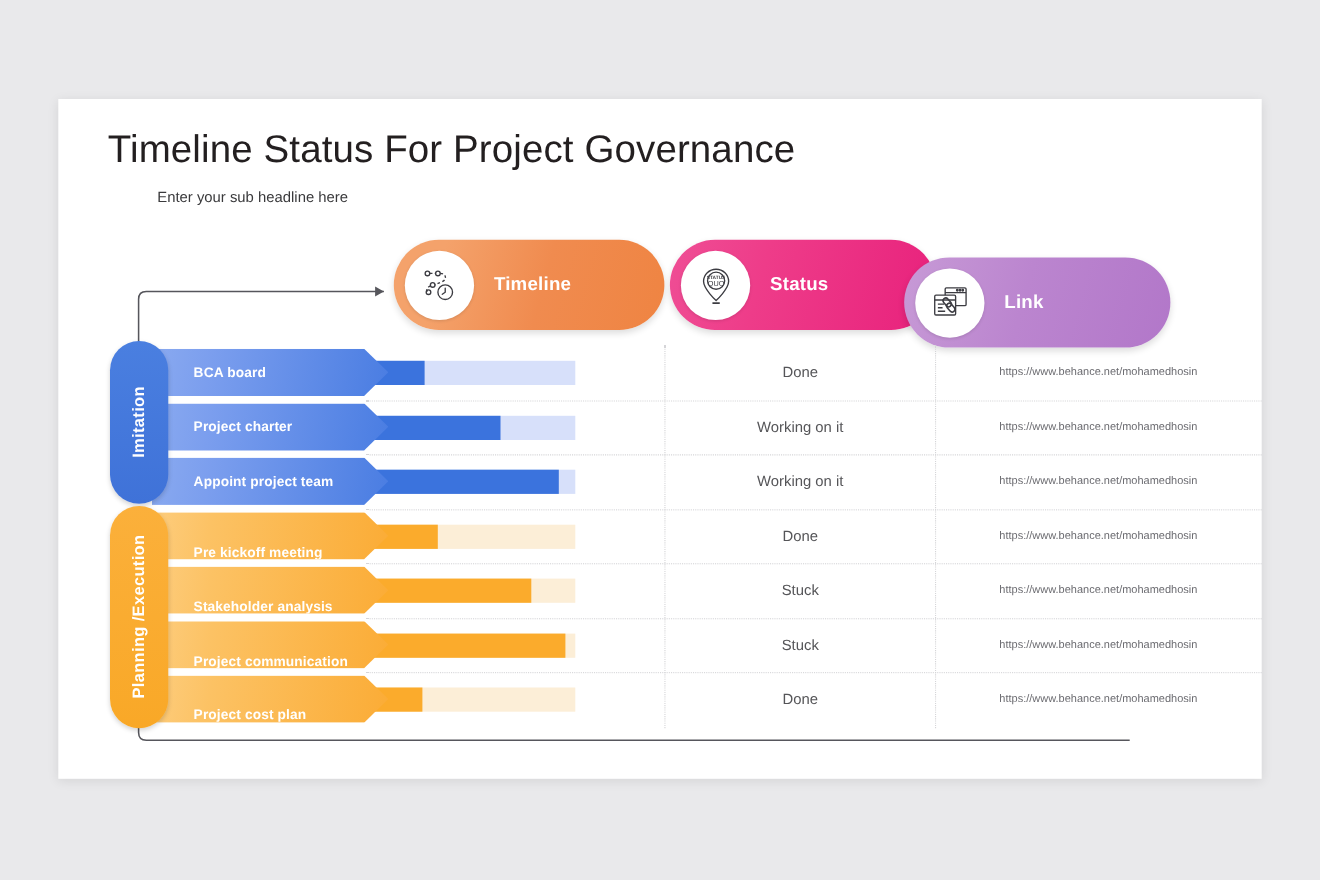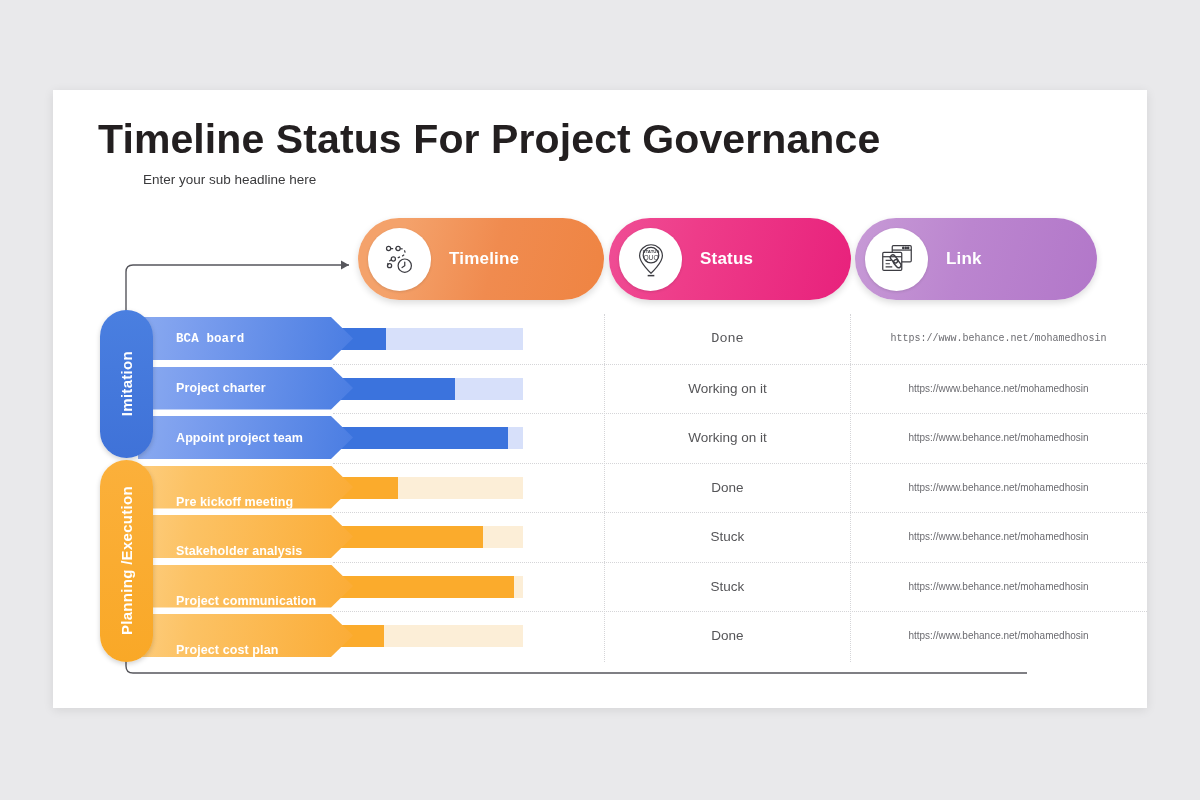--- a/index.html
+++ b/index.html
@@ -15,21 +15,21 @@
   #card {
     position: absolute; left: 53px; top: 90px;
     width: 1094px; height: 618px;
     background: #ffffff;
     box-shadow: 0 2px 10px rgba(0,0,0,0.09);
   }
 
   
   #title {
     position: absolute; left: 45px; top: 26px;
-    font-size: 41px; font-weight: 700; color: #231f20;
+    font-size: 35px; font-weight: 400; color: #231f20;
     letter-spacing: .1px; white-space: nowrap;
   }
   #subtitle {
     position: absolute; left: 46px; top: 82px;
     font-size: 13.5px; color: #3a3a3c; font-weight: 400; margin-left: 44px;
   }
 
   
   .pill {
     position: absolute; top: 128px; height: 82px;
@@ -43,22 +43,22 @@
     box-shadow: 0 1px 3px rgba(0,0,0,0.12);
   }
   .pill .plabel {
     margin-left: 18px; color: #ffffff;
     font-size: 17px; font-weight: bold; letter-spacing: .2px;
   }
   #pill-timeline { left: 305px; width: 246px;
     background: linear-gradient(105deg,#f4a26b 0%,#f4a26b 18%,#f08b4f 55%,#ef8442 100%); }
   #pill-status { left: 556px; width: 242px;
     background: linear-gradient(105deg,#ef4e95 0%,#ee3c89 35%,#e8217c 100%); }
-  #pill-link { left: 802px; width: 242px;
-    background: linear-gradient(105deg,#c79ad6 0%,#bb85cf 45%,#b277c9 100%); }
+  #pill-link { left: 769px; width: 242px;
+    background: linear-gradient(105deg,#c79ad6 0%,#bb85cf 45%,#b277c9 100%); margin-top: 16px; }
 
   
   #grid { position: absolute; left: 0; top: 0; width: 1094px; height: 618px; }
   .row { position: absolute; left: 0; width: 1094px; height: 49.5px; }
 
   
   .cat {
     position: absolute; left: 47px; width: 53px;
     border-radius: 27px; display: flex; align-items: center; justify-content: center;
     box-shadow: 0 2px 5px rgba(0,0,0,0.18); z-index: 5;
@@ -179,21 +179,21 @@
         <span>Imitation</span>
       </div>
       <div class="cat" id="cat-planning">
         <span>Planning /Execution</span>
       </div>
 
       <div class="vline" style="left:551px; top:224px; height:348px;"></div>
       <div class="vline" style="left:797px; top:224px; height:348px;"></div>
 
       <div id="rows-host">
-          <div class="row" style="top: 224px; font-family: Liberation Mono, monospace;">
+          <div class="row" style="top: 224px;">
             <div class="task blue" style="top:3px">
               <span class="tlabel">BCA board</span>
             </div>
             <div class="barwrap blue" style="top:14px">
               <div class="bartrack">
                 <div class="barfill" style="width:28%"></div>
               </div>
             </div>
             <div class="cell-status">Done</div>
             <div class="cell-link">https://www.behance.net/mohamedhosin</div>

